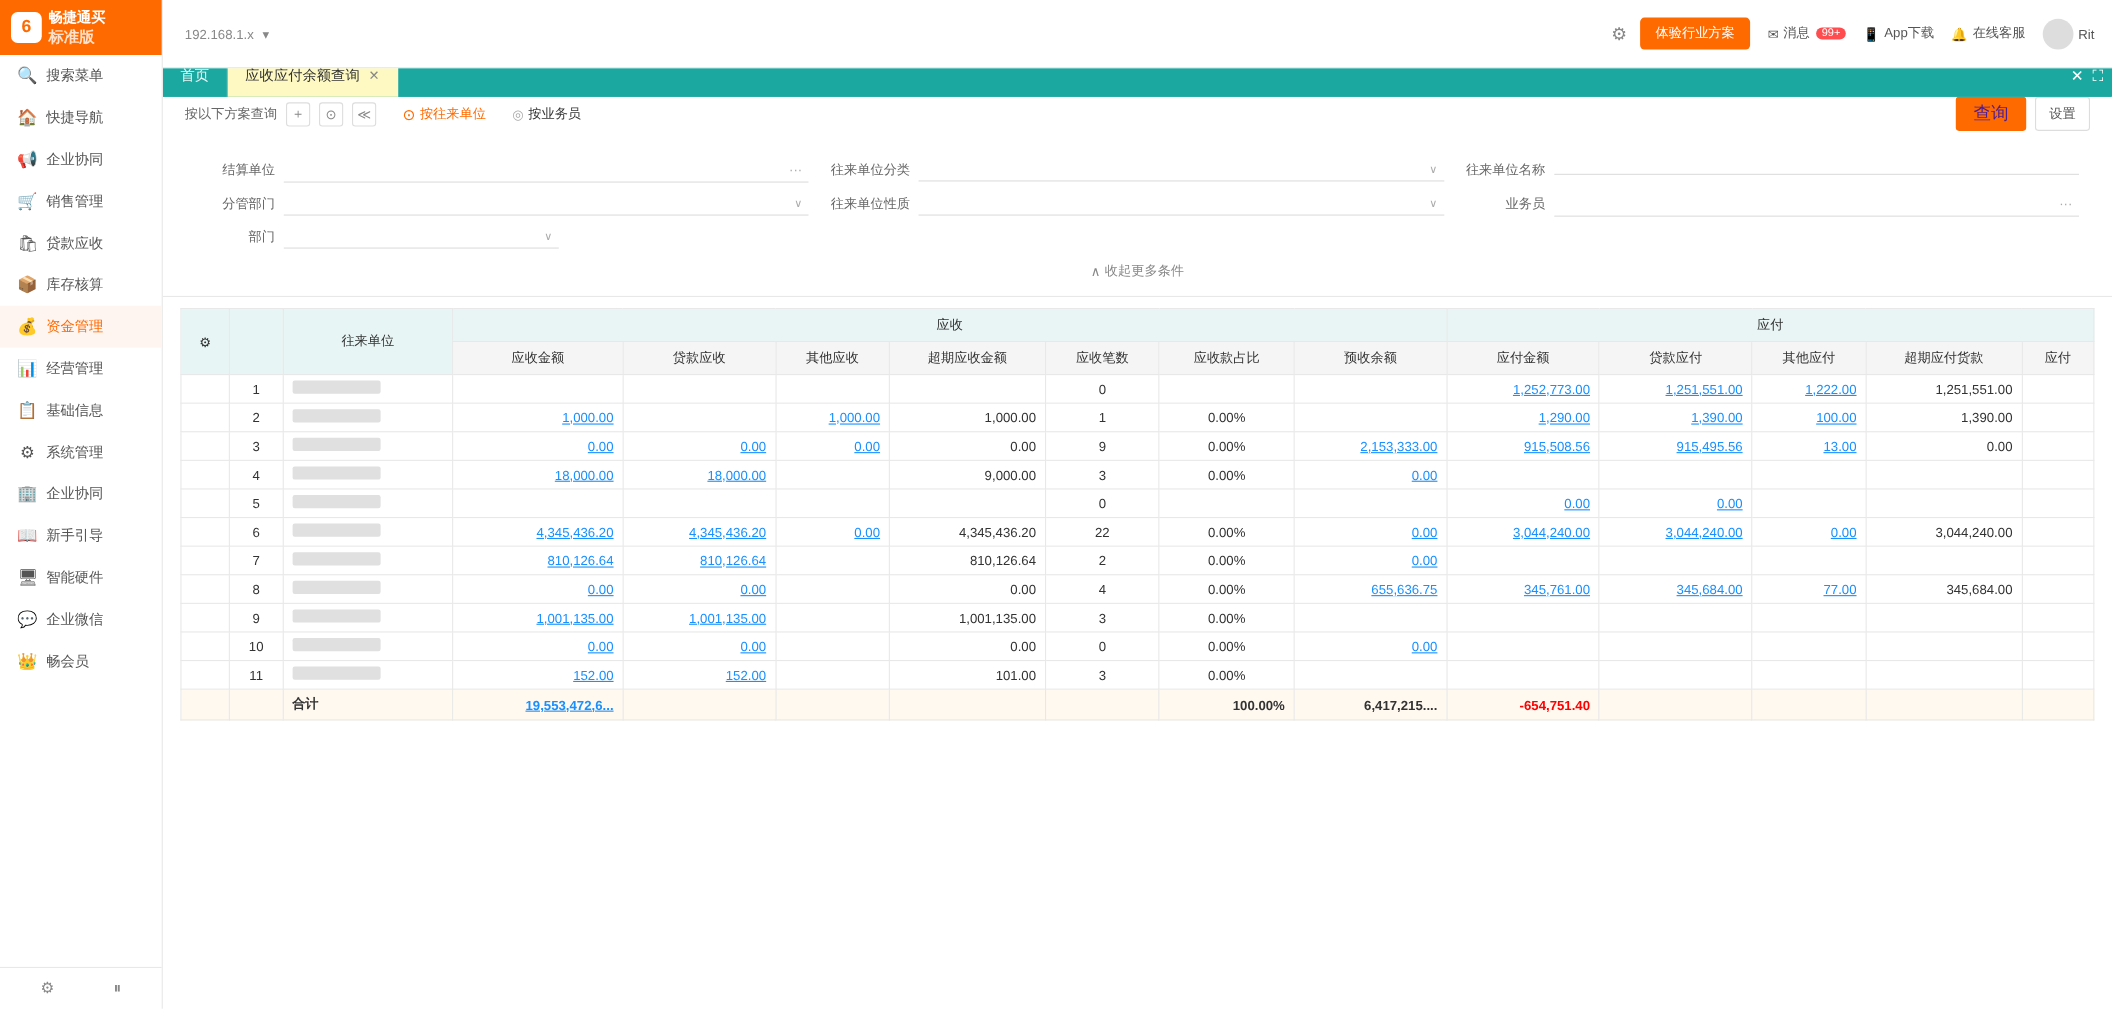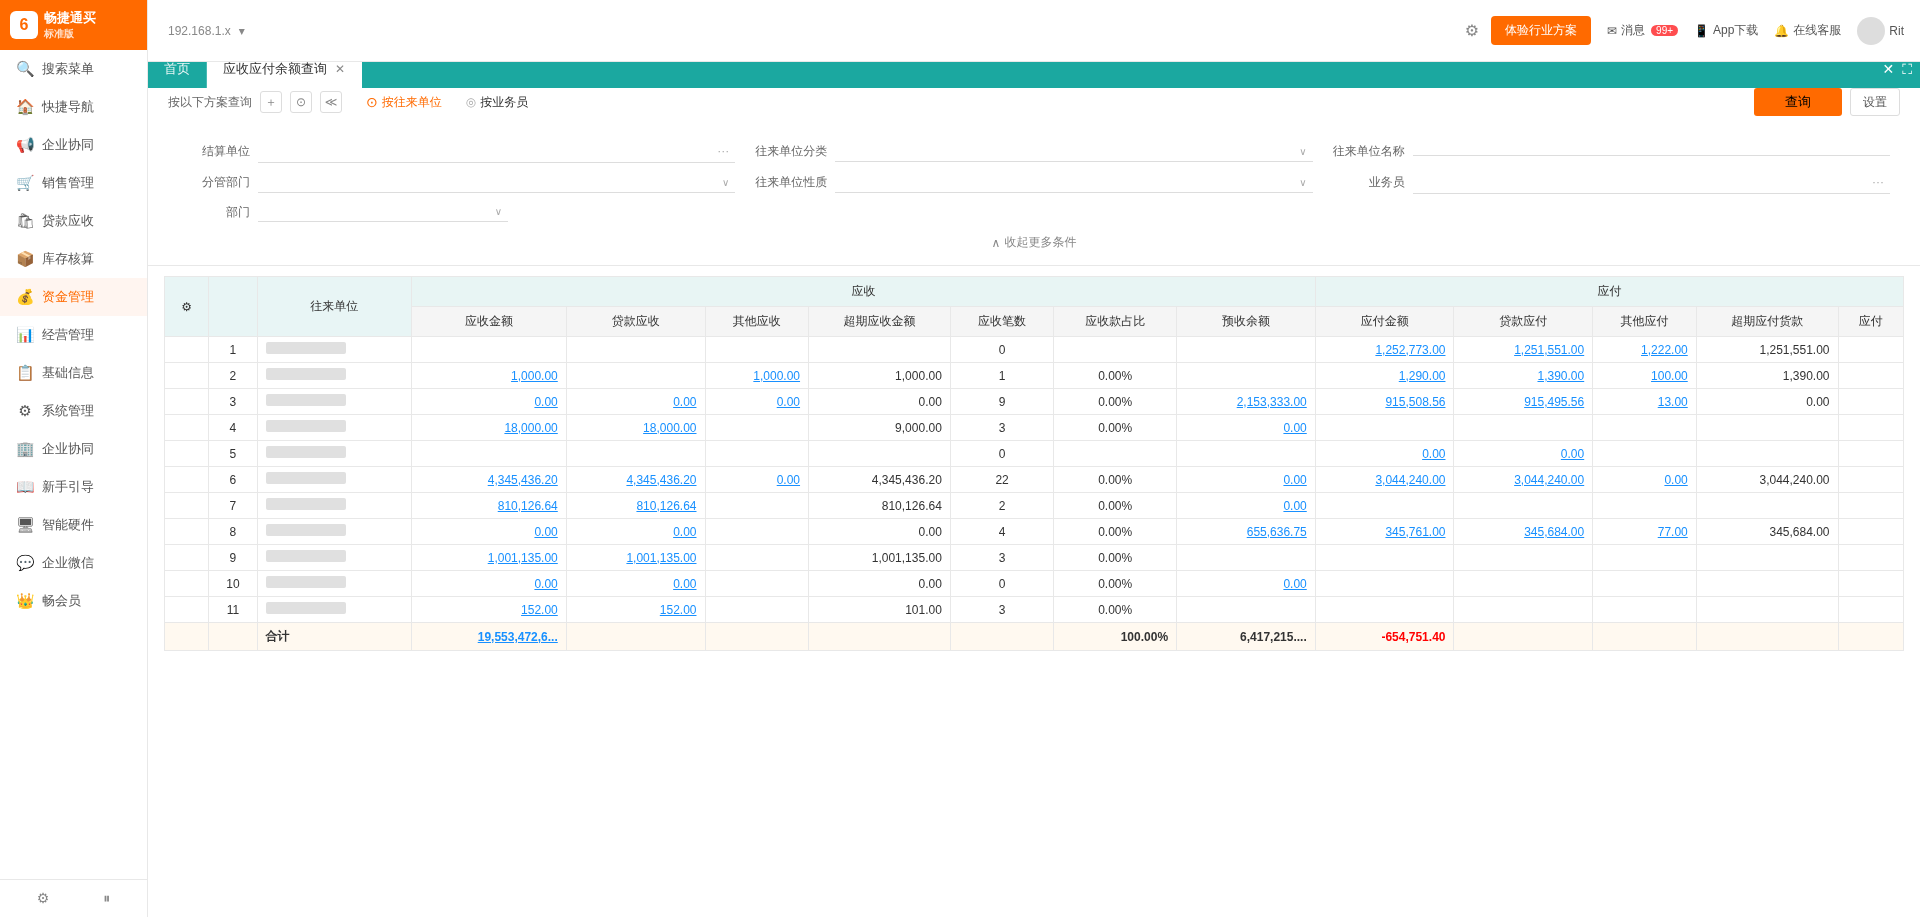--- a/index.html
+++ b/index.html
@@ -11,21 +11,21 @@
       background: #fff; border-right: 1px solid #e8e8e8;
       display: flex; flex-direction: column;
     }
     .sidebar-logo {
       height: 50px; background: #ff6a00; display: flex; align-items: center; padding: 0 10px; color: #fff; font-size: 14px; font-weight: bold;
     }
     .sidebar-logo-icon { width: 28px; height: 28px; background: #fff; border-radius: 6px; display: flex; align-items: center; justify-content: center; margin-right: 6px; }
     .sidebar-logo-icon span { color: #ff6a00; font-size: 16px; font-weight: bold; }
     .sidebar-logo-text { display: flex; flex-direction: column; }
     .sidebar-logo-main { font-size: 13px; color: #fff; }
-    .sidebar-logo-sub { font-size: 10px; color: rgba(255,255,255,0.8); }
+    .sidebar-logo-sub { font-size: 14px; color: rgba(255,255,255,0.8); }
     .sidebar-nav { flex: 1; overflow-y: auto; }
     .sidebar-item {
       display: flex; align-items: center; padding: 10px 16px; cursor: pointer; color: #555; font-size: 13px;
     }
     .sidebar-item.active { background: #fff5f0; color: #ff6a00; }
     .sidebar-item .icon { margin-right: 8px; font-size: 15px; width: 18px; text-align: center; }
     .sidebar-footer {
       border-top: 1px solid #e8e8e8; padding: 10px; display: flex; justify-content: space-around;
     }
     .sidebar-footer-btn { cursor: pointer; color: #888; font-size: 14px; }
@@ -50,21 +50,21 @@
 
     
     .tab-bar {
       position: fixed; left: 148px; top: 50px; right: 0; height: 38px;
       background: #1ba8a0; display: flex; align-items: stretch; z-index: 99;
     }
     .tab-item {
       display: flex; align-items: center; padding: 0 16px; cursor: pointer;
       color: rgba(255,255,255,0.8); font-size: 13px; border-right: 1px solid rgba(255,255,255,0.2);
     }
-    .tab-item.active { background: #ffffff; color: #333; }
+    .tab-item.active { background: #fef9c3; color: #333; }
     .tab-item .close-btn { margin-left: 8px; font-size: 12px; color: #888; }
     .tab-home { color: rgba(255,255,255,0.9); }
     .tab-actions { margin-left: auto; display: flex; align-items: center; padding: 0 8px; gap: 8px; }
     .tab-action-btn { color: #fff; font-size: 14px; cursor: pointer; background: none; border: none; }
 
     
     .main-content {
       position: fixed; left: 148px; top: 88px; right: 0; bottom: 0;
       overflow: auto; background: #f5f5f5;
     }
@@ -90,21 +90,21 @@
     .filter-row { display: flex; align-items: center; gap: 0; margin-bottom: 8px; flex-wrap: wrap; }
     .filter-field { display: flex; align-items: center; flex: 1; min-width: 300px; padding: 0 10px; }
     .filter-field-label { color: #666; font-size: 12px; min-width: 80px; text-align: right; padding-right: 8px; }
     .filter-input {
       flex: 1; border: none; border-bottom: 1px solid #ddd; padding: 4px 6px;
       font-size: 12px; outline: none; background: transparent; color: #333;
       display: flex; align-items: center; justify-content: space-between;
     }
     .filter-input .dots { color: #aaa; }
     .filter-input .arrow { color: #aaa; font-size: 10px; }
-    .btn-query { background: #ff6a00; color: #000000; border: none; border-radius: 3px; padding: 5px 31px; cursor: pointer; font-size: 13px; }
+    .btn-query { background: #ff6a00; color: #4c1d95; border: none; border-radius: 3px; padding: 5px 16px; cursor: pointer; font-size: 16px; }
     .btn-settings { background: #fff; color: #555; border: 1px solid #ddd; border-radius: 3px; padding: 4px 12px; cursor: pointer; font-size: 12px; }
     .collapse-bar {
       text-align: center; color: #888; font-size: 12px; cursor: pointer; padding: 4px;
       display: flex; align-items: center; justify-content: center; gap: 4px;
     }
 
     
     .data-table-wrapper { padding: 10px 16px; background: #fff; }
     .data-table { width: 100%; border-collapse: collapse; font-size: 12px; }
     .data-table th {

